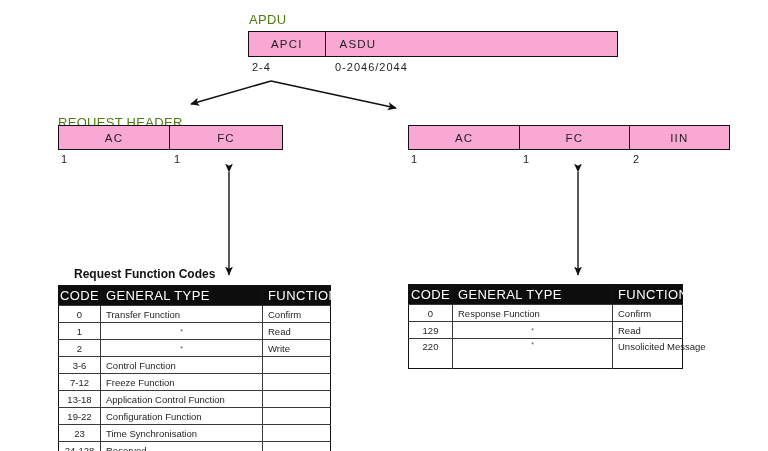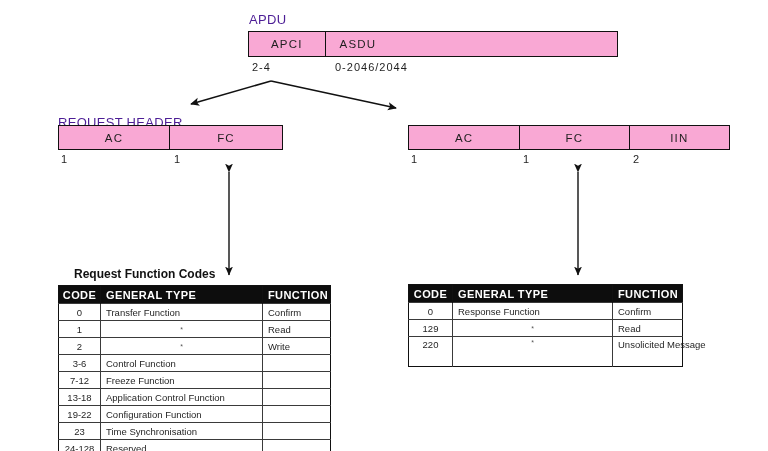--- a/index.html
+++ b/index.html
@@ -19,21 +19,21 @@
     position: absolute;
     left: 0; top: 0;
     width: 768px;
     height: 451px;
   }
   .abs { position: absolute; }
   .title-lg {
     font-size: 13px;
     letter-spacing: 0.3px;
     white-space: nowrap;
-    color: #4c1d95;
+    color: #4d7c0f;
     text-align: right;
   }
   .tbl-title {
     font-size: 12px;
     font-weight: bold;
     white-space: nowrap;
     color: #111;
   }
   .dim {
     font-size: 11px;
@@ -65,22 +65,22 @@
   
   table.fc {
     border-collapse: collapse;
     table-layout: fixed;
     background: #fff;
     border: 1.4px solid #111;
   }
   table.fc th {
     background: #0d0d0d;
     color: #ffffff;
-    font-size: 11px;
-    font-weight: bold;
+    font-size: 13px;
+    font-weight: normal;
     letter-spacing: 0.4px;
     text-align: left;
     padding: 2px 5px;
     border-right: 1.4px solid #111;
     height: 13px;
   }
   table.fc th.c { text-align: center; padding-left: 0; padding-right: 0; }
   table.fc th:last-child { border-right: none; }
   table.fc td {
     font-size: 9.5px;

